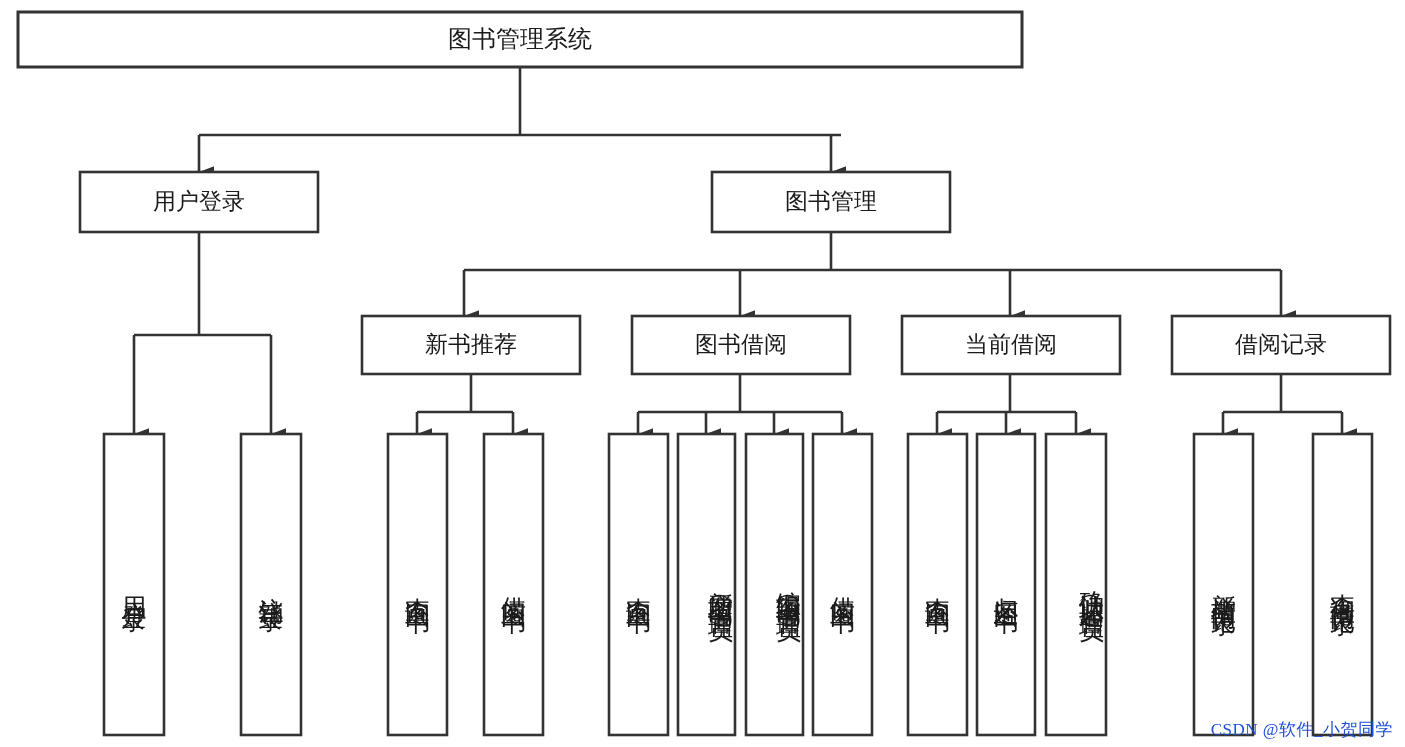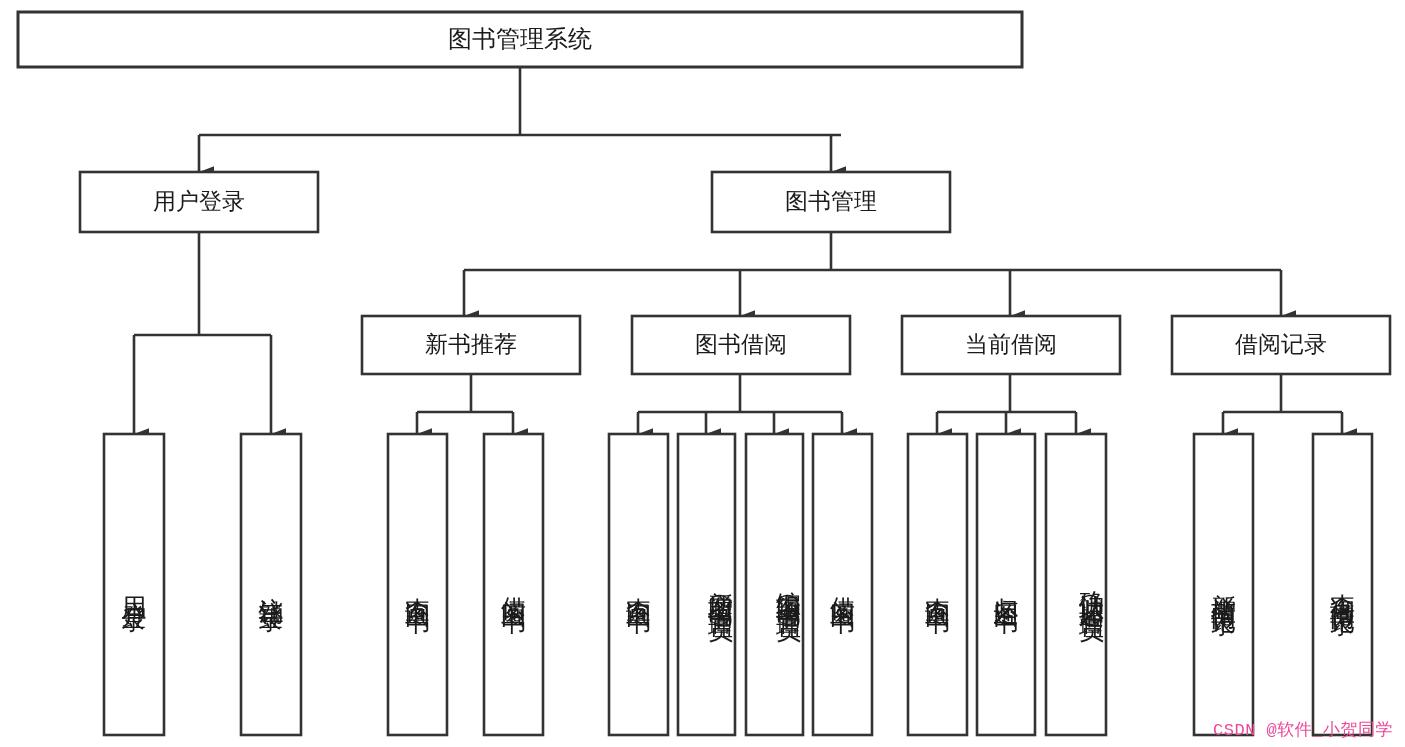--- a/index.html
+++ b/index.html
@@ -72,23 +72,23 @@
     line-height: 1.15;
     letter-spacing: 4px;
     color: #1a1a1a;
     white-space: nowrap;
     pointer-events: none;
   }
   .watermark {
     position: absolute;
     right: 12px;
     bottom: 6px;
-    font-family: Liberation Mono, monospace;
+    font-family: Liberation Serif, serif;
     font-size: 17px;
-    color: #ec4899;
+    color: #1d4ed8;
     letter-spacing: 0.5px;
     white-space: nowrap;
     margin-top: 44px;
   }
 </style>
 </head>
 <body>
 
 <div id="diagram-root">
 

